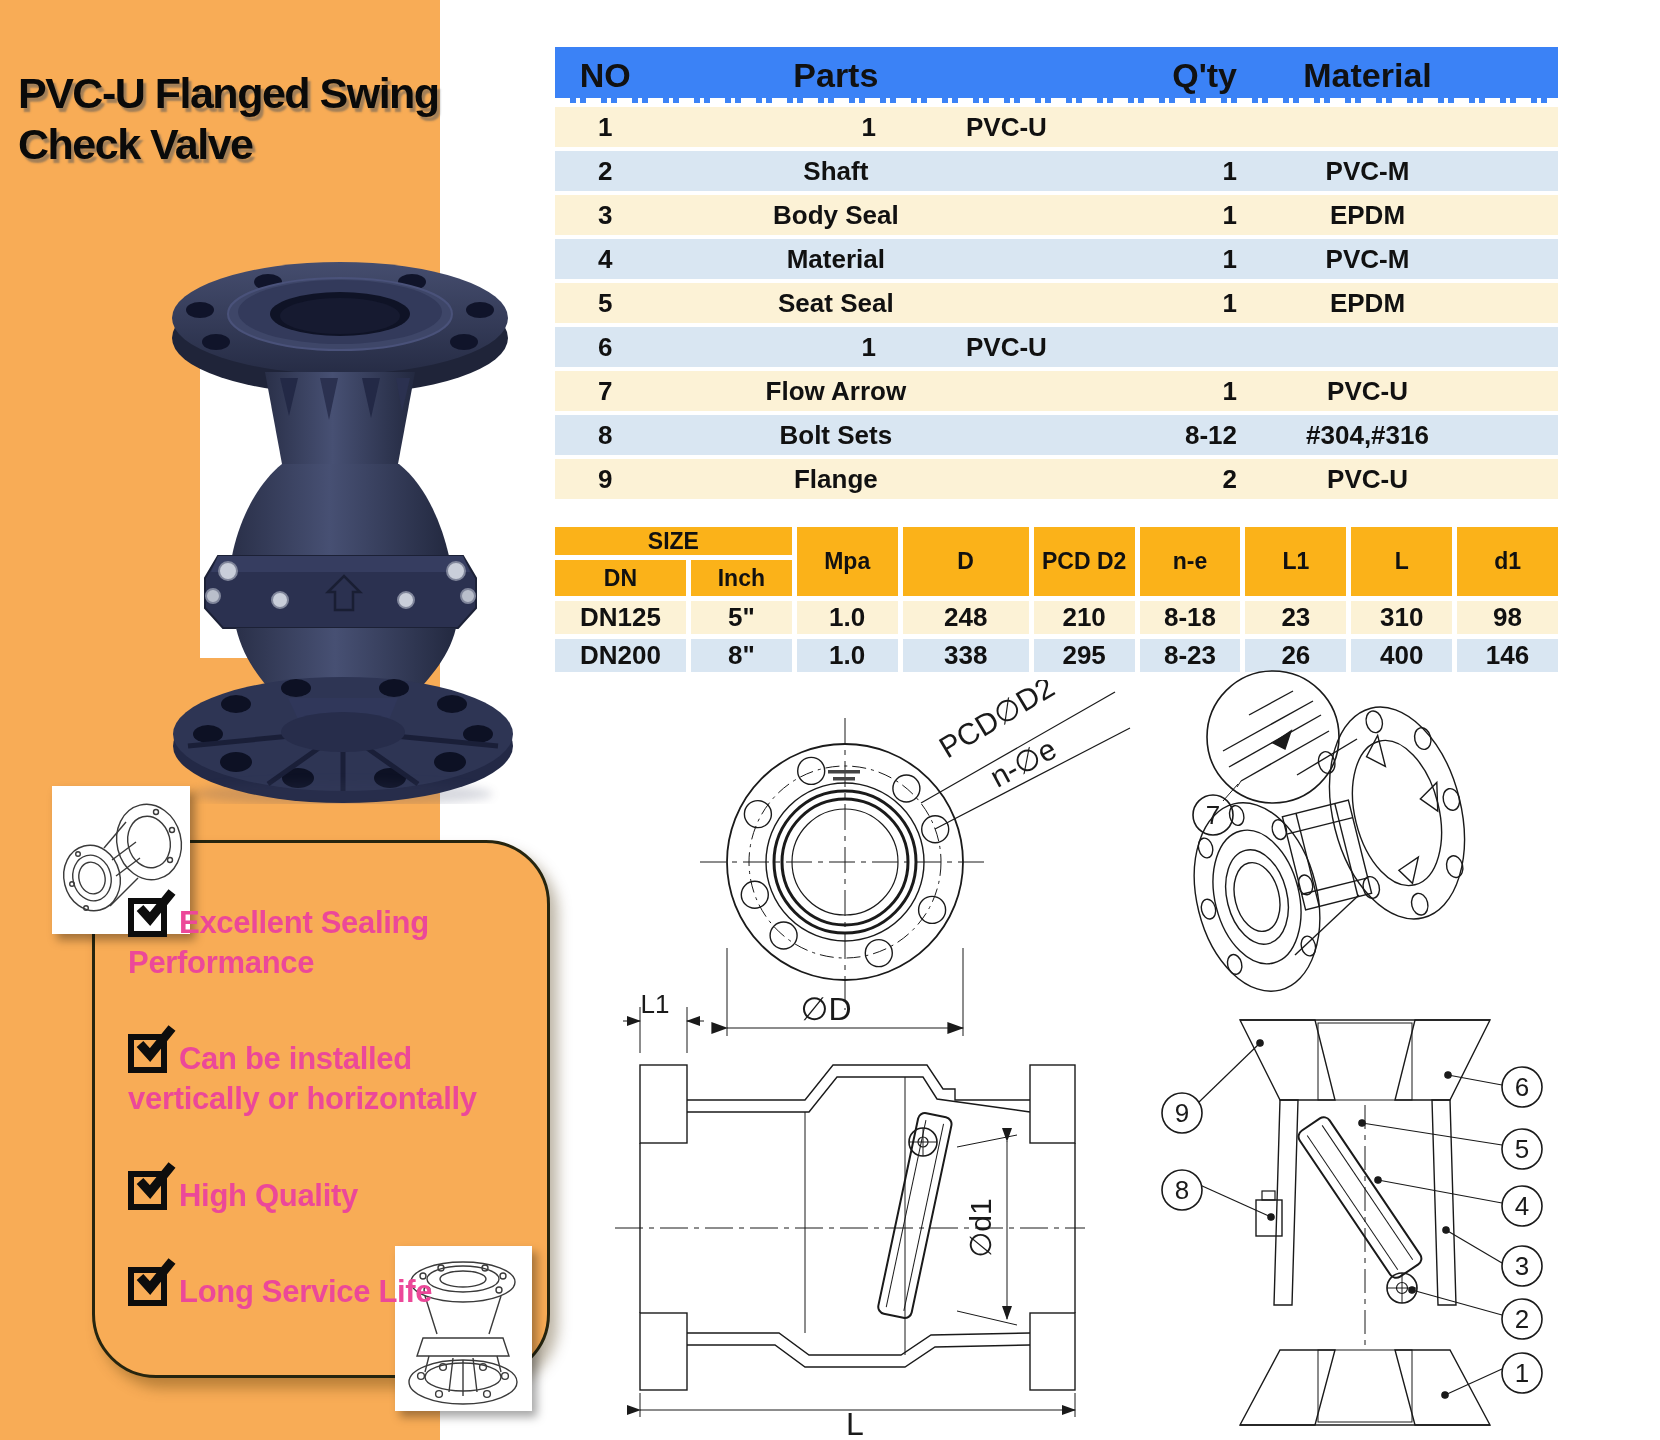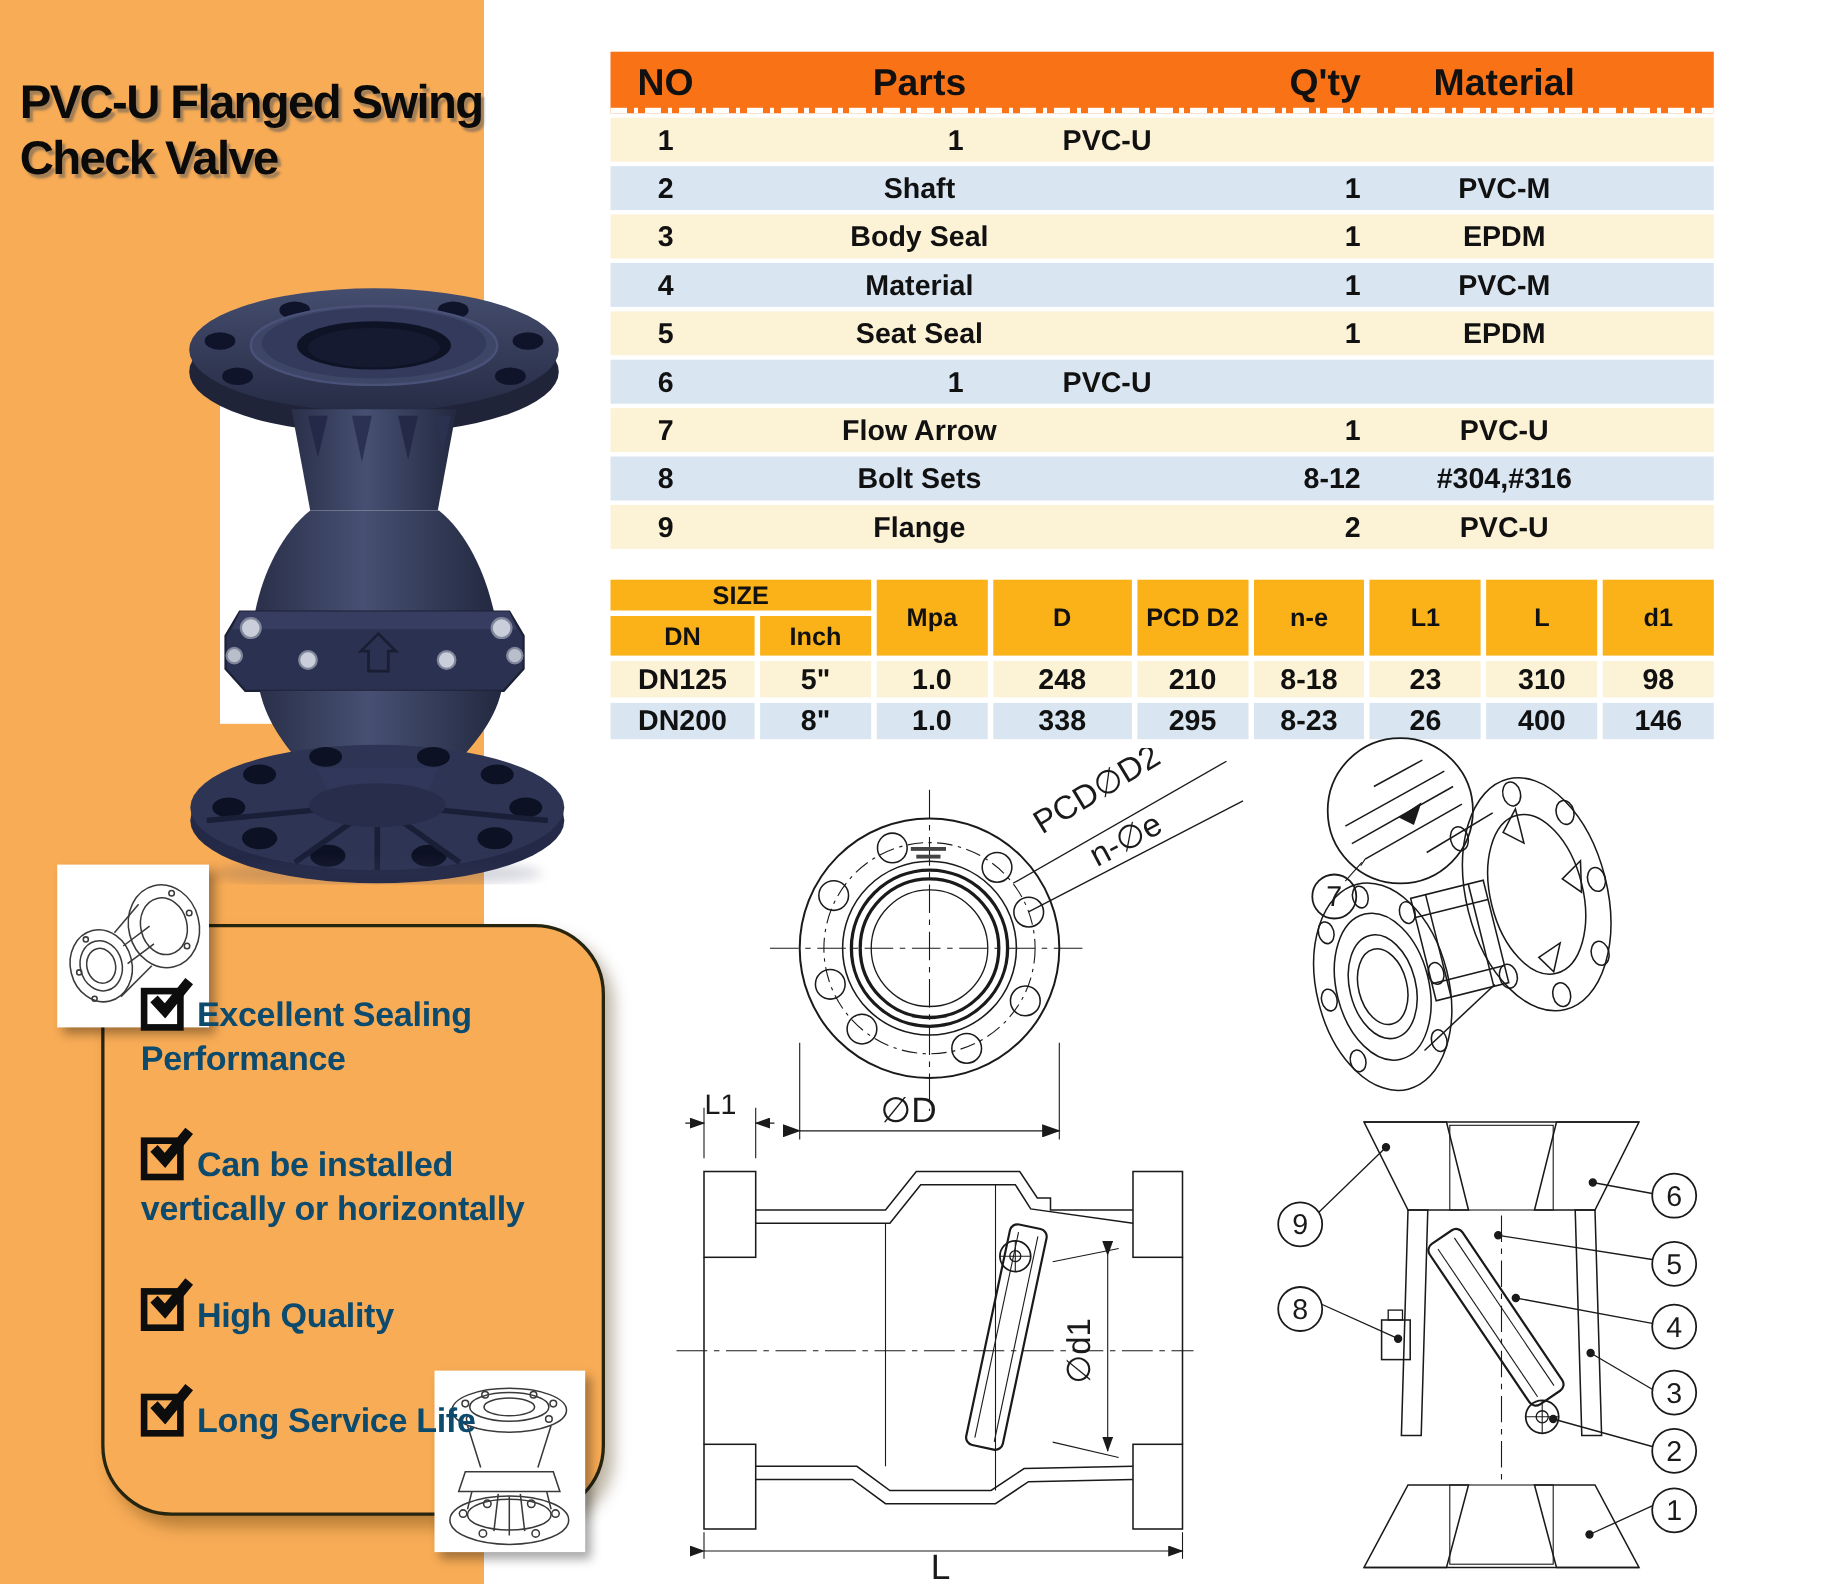--- a/index.html
+++ b/index.html
@@ -15,27 +15,27 @@
         box-shadow:8px 10px 14px rgba(70,45,0,.35);}
   .wbox{background:#fff;z-index:3;box-shadow:5px 6px 9px rgba(0,0,0,.35);}
   .wbox1{left:52px;top:786px;width:138px;height:148px;}
   .wbox2{left:395px;top:1246px;width:137px;height:165px;}
   .title{left:18px;top:68px;width:552px;z-index:4;font-size:43px;line-height:1.18;
          font-weight:bold;letter-spacing:-1.5px;color:#0a0a0a;
          text-shadow:3px 4px 2px rgba(90,90,90,.55);}
   
   .features{left:128px;top:898px;width:400px;z-index:4;}
   .feature{margin-bottom:52px;font-size:31px;font-weight:bold;line-height:1.28;
-           color:#0c4a6e;letter-spacing:-.3px;}
+           color:#ec4899;letter-spacing:-.3px;}
   .cb{display:inline-block;width:27px;height:27px;border:6px solid #0d0d0d;
       position:relative;margin-right:12px;vertical-align:-4px;}
   .cb svg{position:absolute;top:-16px;left:0px;}
   
   .ptable{left:555px;top:47px;width:1003px;z-index:4;}
-  .p-head{position:relative;height:56px;background:#f97316;display:flex;align-items:center;
+  .p-head{position:relative;height:56px;background:#3b82f6;display:flex;align-items:center;
           font-size:34px;font-weight:bold;}
   .p-head .dash{position:absolute;left:0;right:0;bottom:0;height:5px;
       background:repeating-linear-gradient(90deg,#fff 0 15px,rgba(255,255,255,0) 15px 21px,#fff 21px 25px,rgba(255,255,255,0) 25px 31px);}
   .p-row{height:40px;margin-top:4px;display:flex;align-items:center;
          font-size:26px;font-weight:bold;}
   .cream{background:#FCF2D6;} .blue{background:#D9E6F2;}
   .c-no{width:10%;text-align:center;} .c-parts{width:36%;text-align:center;}
   .c-qty{width:22%;text-align:right;} .c-mat{width:32%;text-align:center;padding-right:0;}
   .c-mat span{display:inline-block;transform:translateX(-30px);}
   .p-head .c-mat span{transform:translateX(-30px);}

